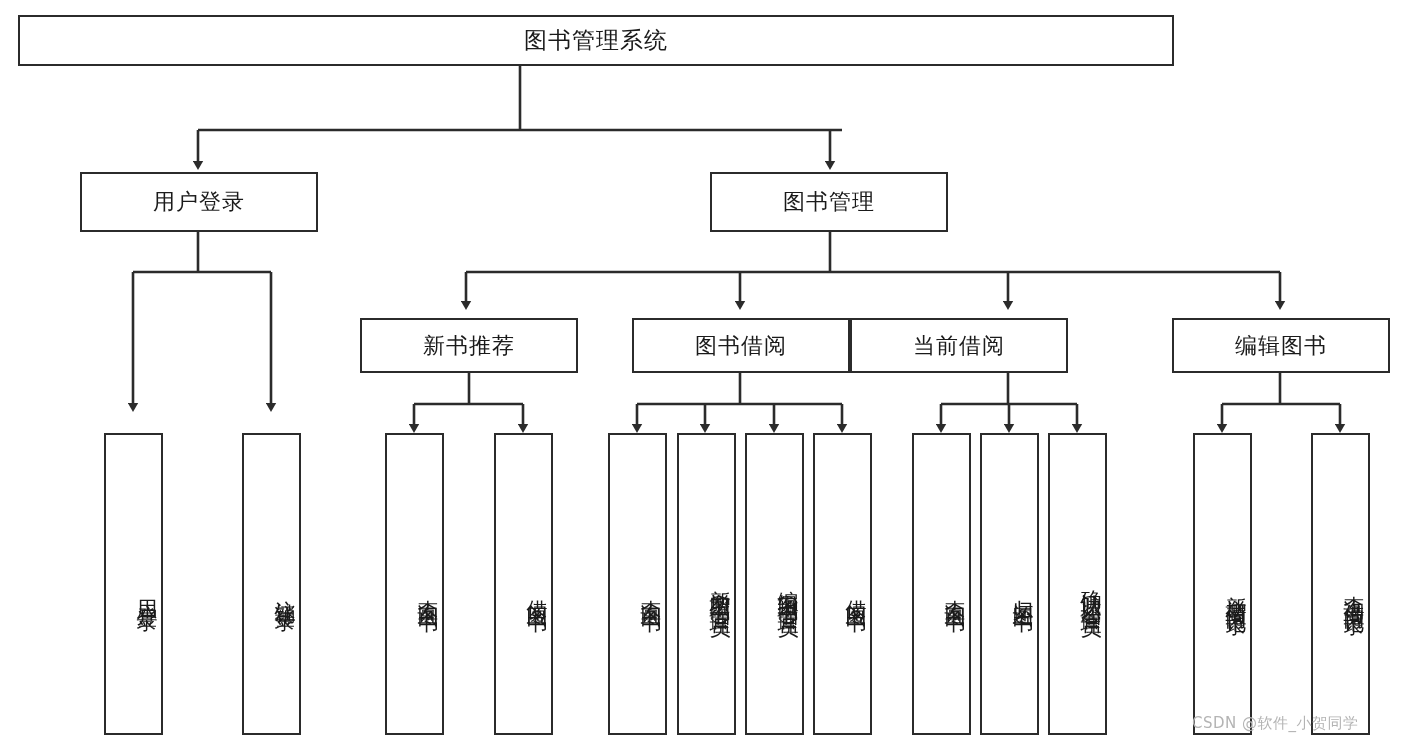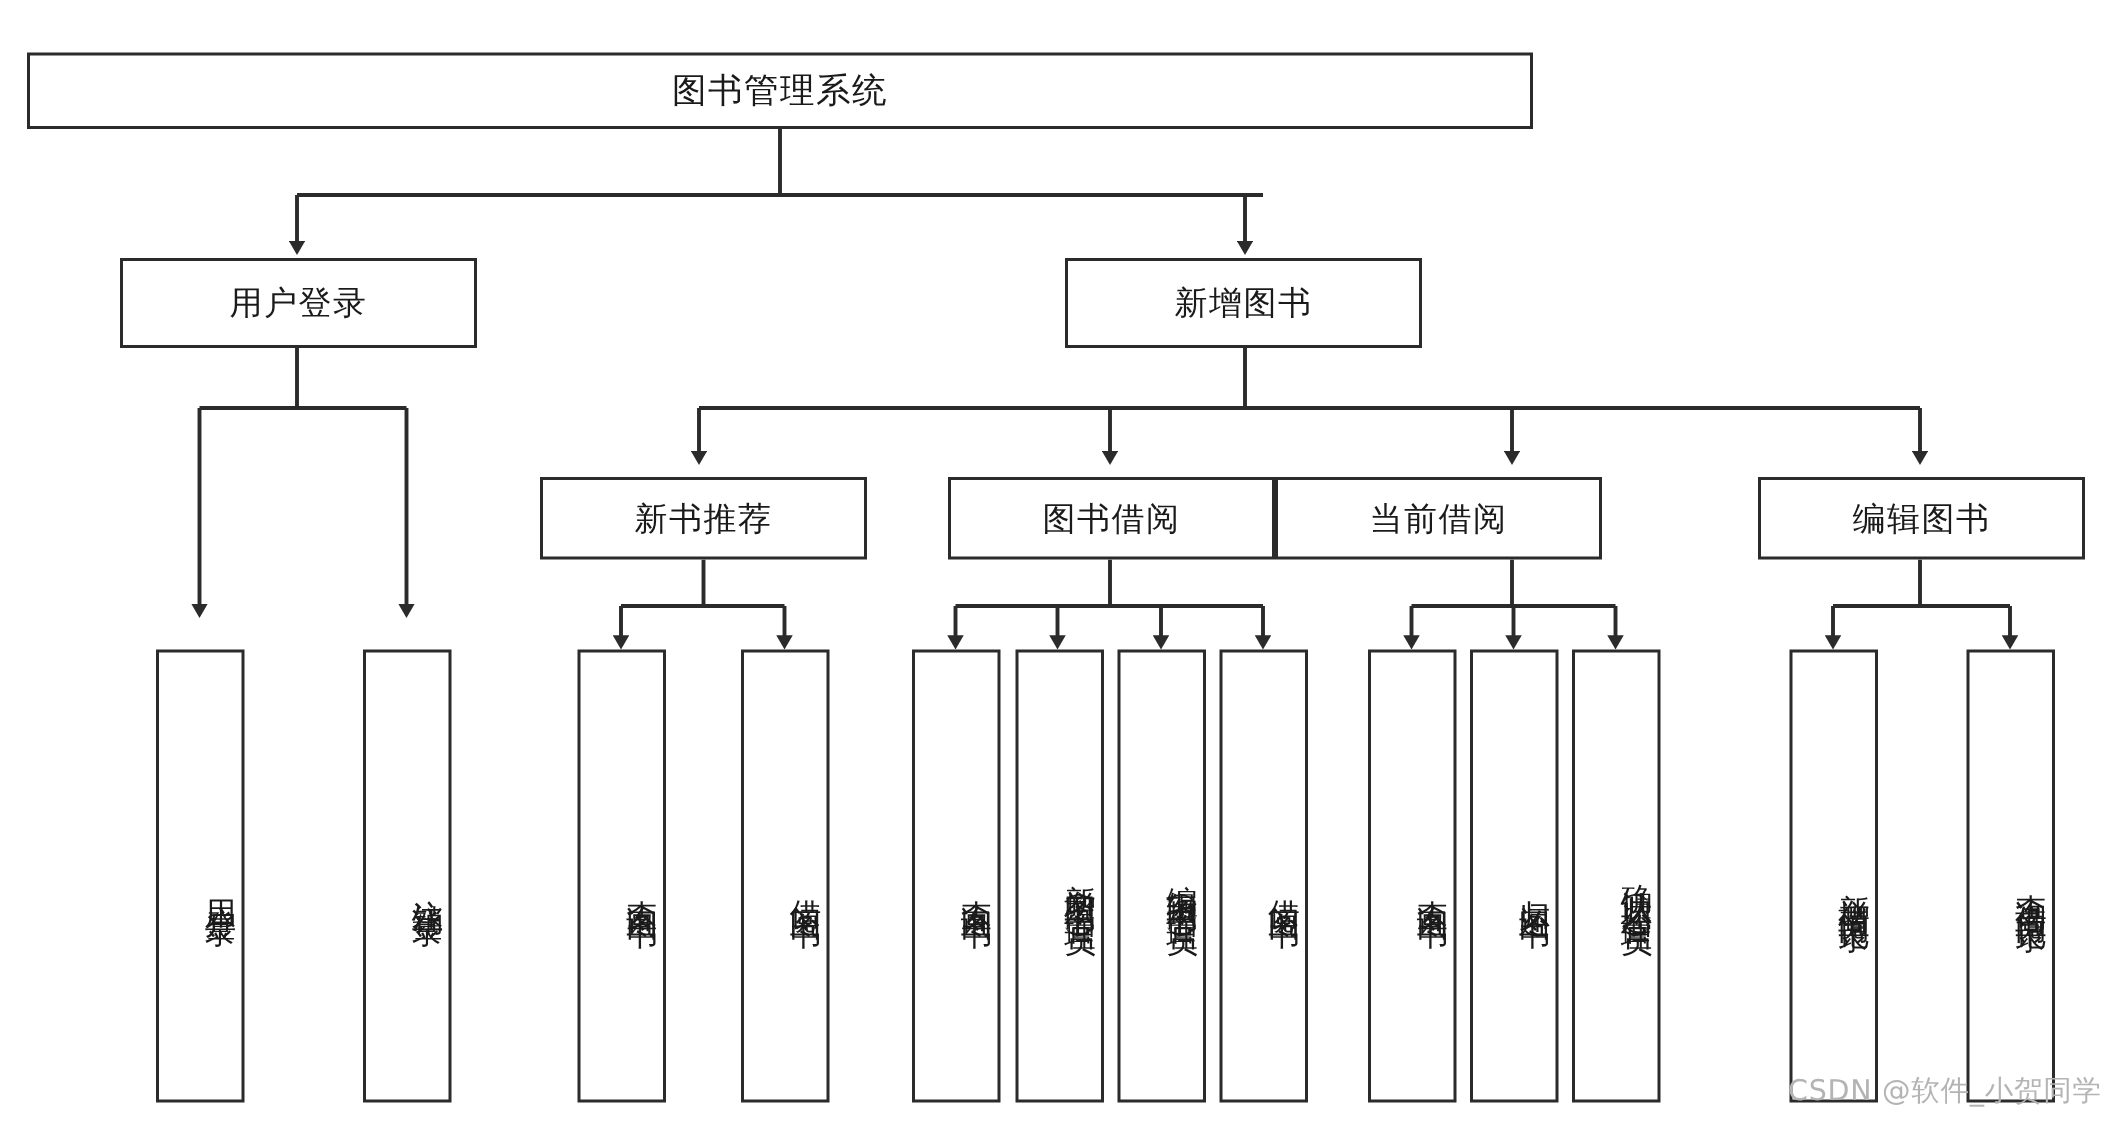--- a/index.html
+++ b/index.html
@@ -55,21 +55,21 @@
     align-items: flex-start;
     justify-content: center;
   }
   .node.v .vtxt {
     display: block;
     white-space: nowrap;
   }
   .watermark {
     position: absolute;
     color: #b4b4b4;
-    font-size: 19px;
+    font-size: 15px;
     white-space: nowrap;
     z-index: 5;
     left: 1192px;
     top: 714px;
     letter-spacing: 0.5px;
   }
 </style>
 </head>
 <body>
 
@@ -120,30 +120,30 @@
       <path d="M1009,404 L1009,425" marker-end="url(#arrow)"></path>
       <path d="M1077,404 L1077,425" marker-end="url(#arrow)"></path>
 
       <path d="M1280,373 L1280,404"></path>
       <path d="M1222,404 L1340,404"></path>
       <path d="M1222,404 L1222,425" marker-end="url(#arrow)"></path>
       <path d="M1340,404 L1340,425" marker-end="url(#arrow)"></path>
     </g>
   </svg>
 
-  <div class="node h root" style="left:18px; top:15px; width:1004px; height:51px;margin-top:20px;">
+  <div class="node h root" style="left:18px; top:15px; width:1156px; height:51px;">
     <span>图书管理系统</span>
   </div>
 
   <div class="node h" style="left:80px; top:172px; width:238px; height:60px;">
     <span>用户登录</span>
   </div>
 
   <div class="node h" style="left:710px; top:172px; width:238px; height:60px;">
-    <span>新增图书</span>
+    <span>图书管理</span>
   </div>
 
   <div class="node h" style="left:632px; top:318px; width:218px; height:55px;">
     <span>图书借阅</span>
   </div>
 
   <div class="node h" style="left:360px; top:318px; width:218px; height:55px;">
     <span>新书推荐</span>
   </div>
 

